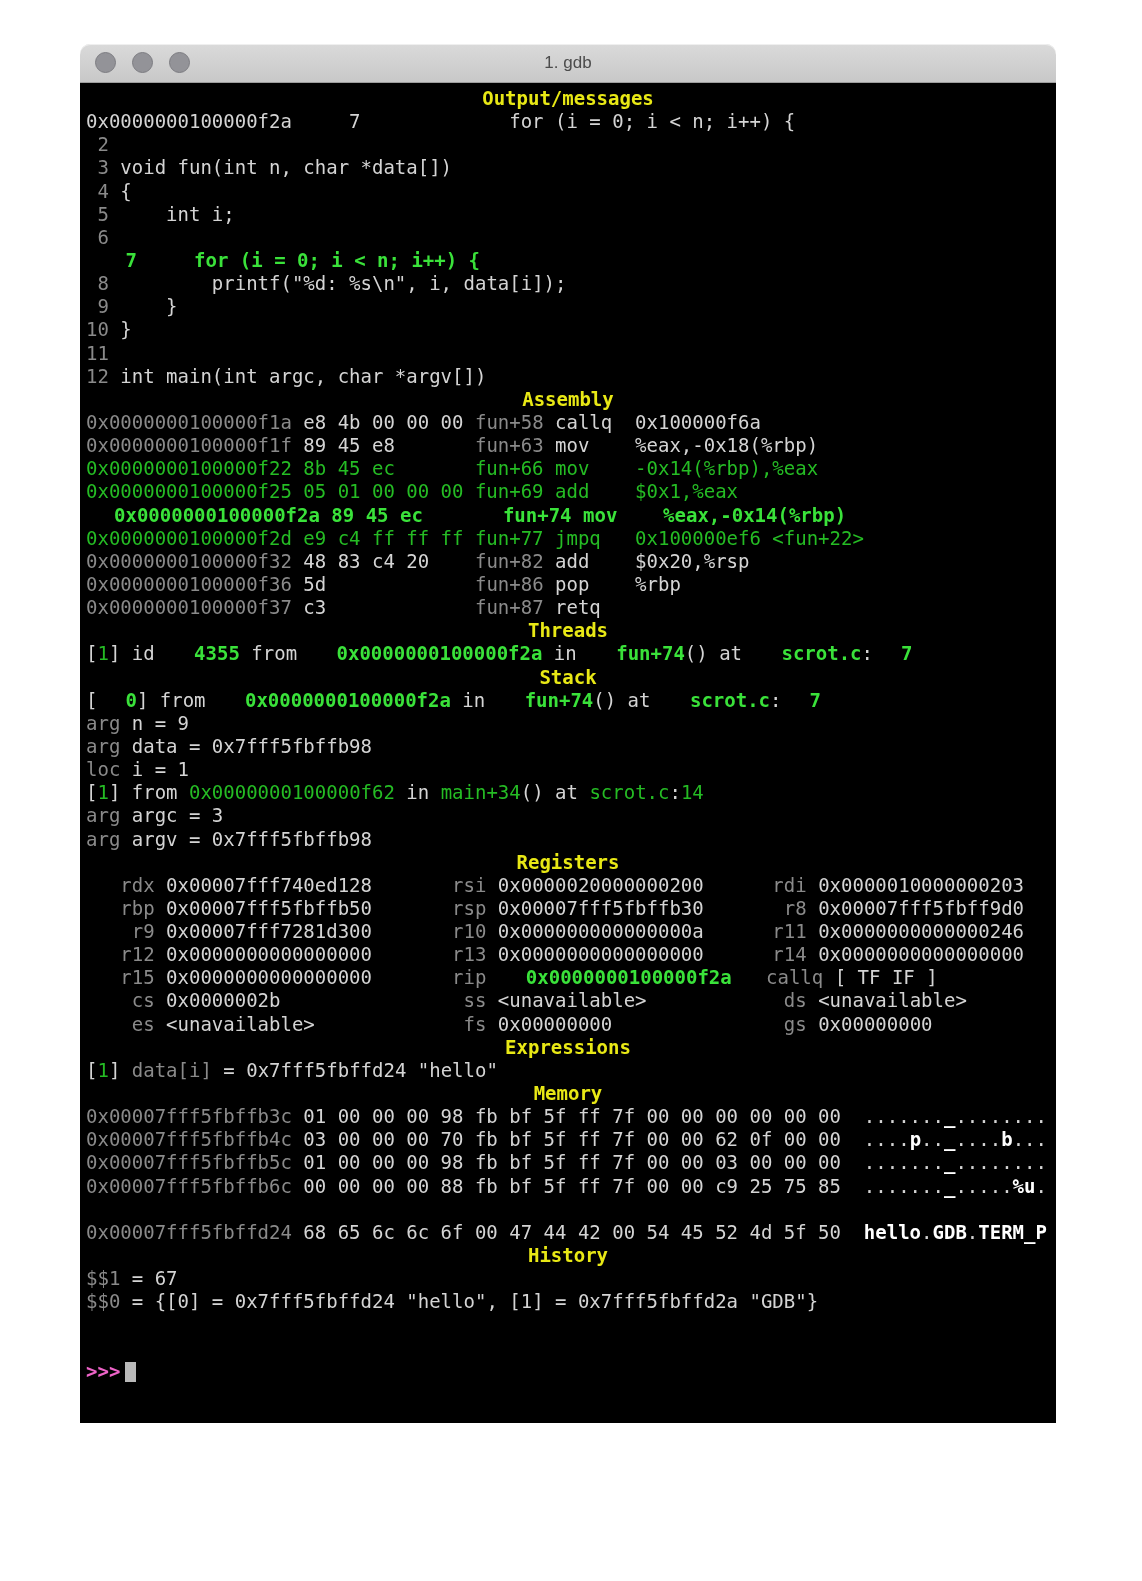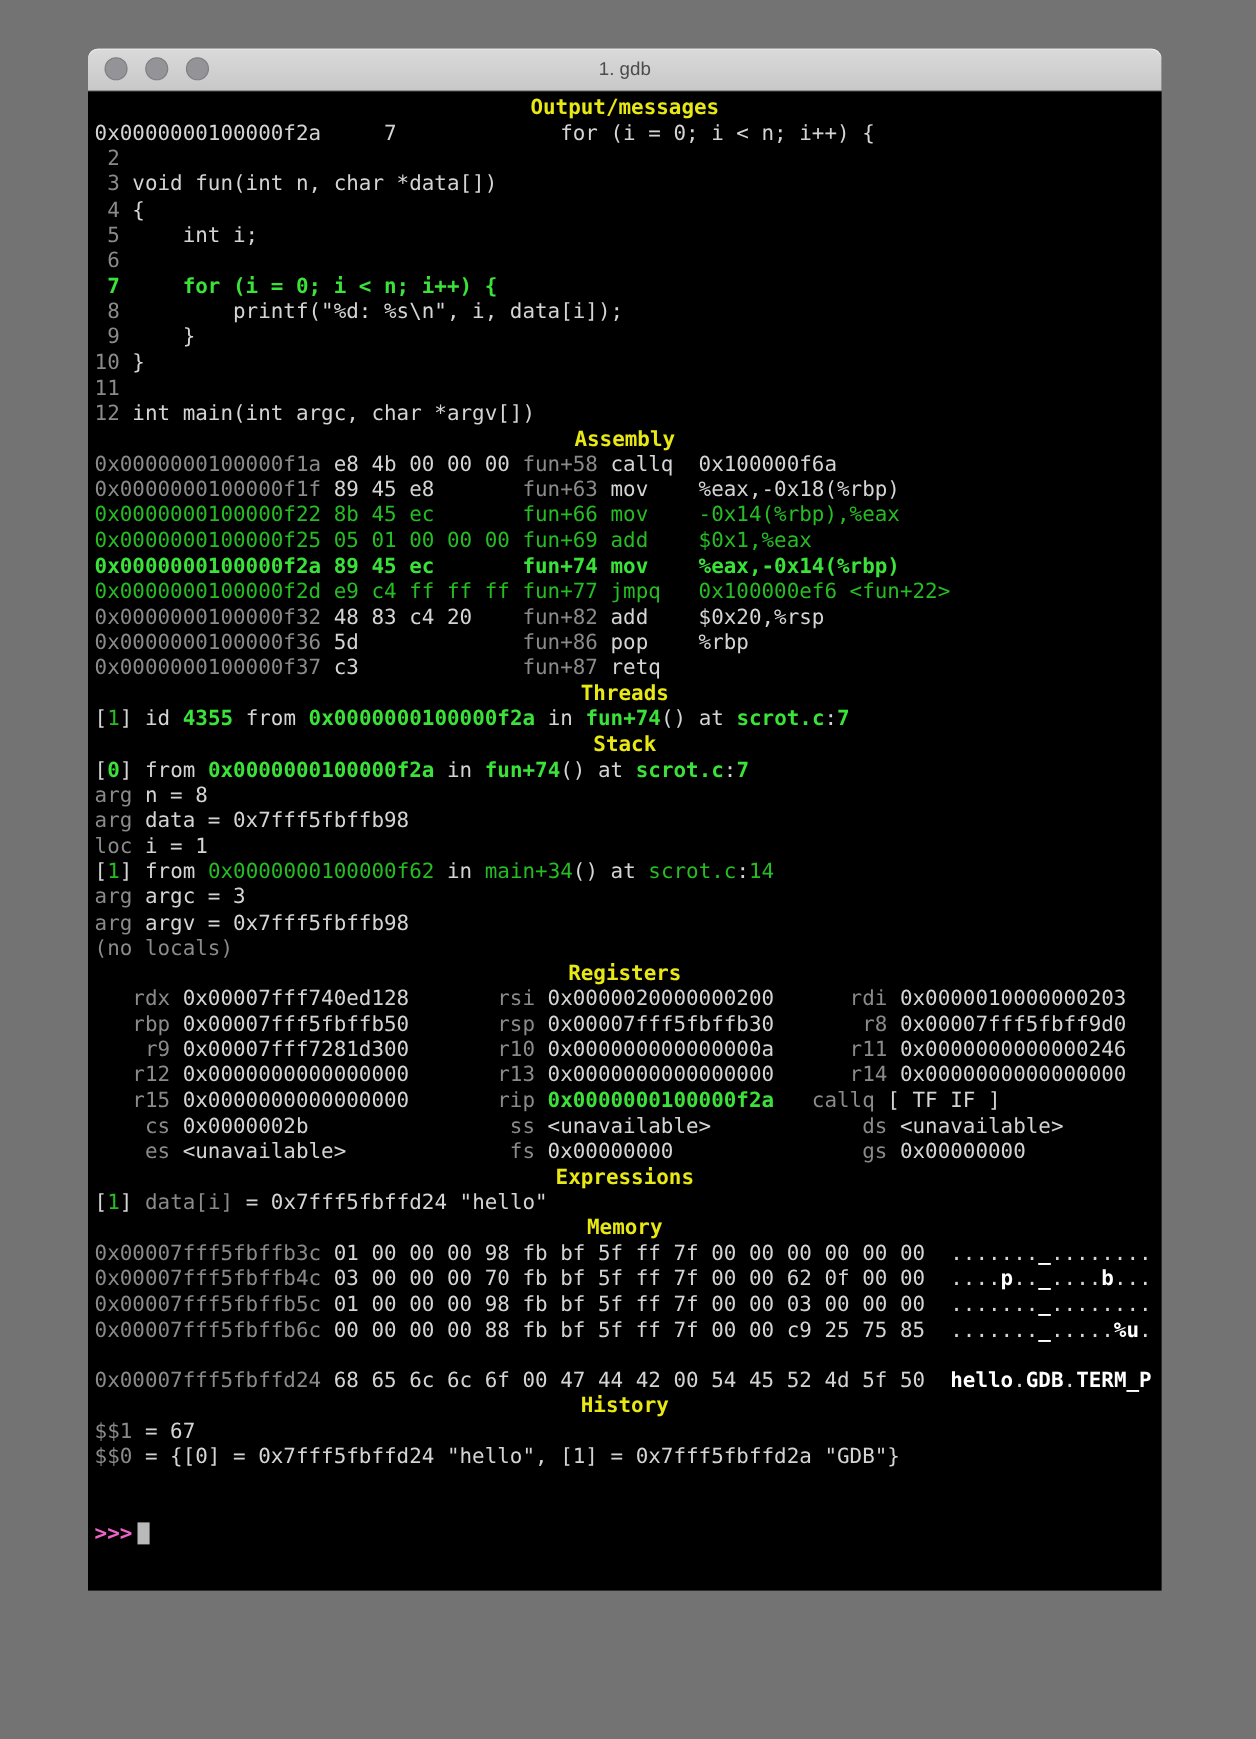--- a/index.html
+++ b/index.html
@@ -1,35 +1,35 @@
 <!DOCTYPE html>
 <html><head>
 <meta charset="utf-8">
 <style>
   html,body{margin:0;padding:0;background:#000;}
-  .page{position:relative;width:1142px;height:1581px;background:#737373;overflow:hidden;}
+  .page{position:relative;width:1142px;height:1581px;background:#ffffff;overflow:hidden;}
   .window{position:absolute;left:80px;top:44px;width:976px;}
   .titlebar{position:relative;height:38px;border-radius:10px 10px 0 0;
     background:linear-gradient(#dadada,#c8c8c8);
     border-bottom:1px solid #9e9e9e;
     box-shadow:inset 0 1px 0 #efefef;}
   .title{position:absolute;left:0;right:0;top:0;height:38px;line-height:38px;
     text-align:center;font-family:"Liberation Sans",sans-serif;font-size:17px;color:#4c4c4c;}
   .tl{position:absolute;top:8px;width:21px;height:21px;border-radius:50%;
     background:#939398;border:1px solid #7d7d82;box-sizing:border-box;padding:0;}
   .tl.close{left:15px}.tl.min{left:52px}.tl.zoom{left:89px}
   .screen{background:#000;padding:4px 6px 40px 6px;
     font-family:"DejaVu Sans Mono",monospace;font-size:19px;line-height:23.15px;}
   .row{white-space:pre;height:23.15px;}
   .row.header,.row.rule{display:flex;align-items:center;flex-direction:column;}
   .s-w{color:#d4d4d4;}
   .s-b{color:#ffffff;font-weight:bold;}
   .s-d{color:#8a8a8a;}
   .s-g{color:#25bc24;}
-  .s-G{color:#3ae23a;font-weight:bold;}
+  .s-G{color:#3ae23a;font-weight:bold;margin-left:28px;}
   .hlabel{color:#e8e815;font-weight:bold;margin:0 11px;}
   .hl{height:2px;background:repeating-linear-gradient(90deg,#14b5b0 0,#14b5b0 9.6px,#063a38 9.6px,#063a38 11.4px);}
   .hl.short{width:23px;}
   .hl.fill{flex:1;}
   .rule-line{height:2px;flex:1;}
   .rule-line.gray{background:#9c9c9c;}
   .rule-line.cyan{background:repeating-linear-gradient(90deg,#14b5b0 0,#14b5b0 9.6px,#063a38 9.6px,#063a38 11.4px);}
   .prompt-sym{color:#ee63c8;font-weight:bold;}
   .cursor{display:inline-block;width:11px;height:20px;background:#b9b9b9;margin-left:5px;vertical-align:-4px;}
 </style>
@@ -65,27 +65,26 @@
         <div class="row text"><span class="s-g">0x0000000100000f25 05 01 00 00 00 fun+69 add    $0x1,%eax</span></div>
         <div class="row text"><span class="s-G">0x0000000100000f2a 89 45 ec       fun+74 mov    %eax,-0x14(%rbp)</span></div>
         <div class="row text"><span class="s-g">0x0000000100000f2d e9 c4 ff ff ff fun+77 jmpq   0x100000ef6 &lt;fun+22&gt;</span></div>
         <div class="row text"><span class="s-d">0x0000000100000f32</span><span class="s-w"> 48 83 c4 20    </span><span class="s-d">fun+82</span><span class="s-w"> add    $0x20,%rsp</span></div>
         <div class="row text"><span class="s-d">0x0000000100000f36</span><span class="s-w"> 5d             </span><span class="s-d">fun+86</span><span class="s-w"> pop    %rbp</span></div>
         <div class="row text"><span class="s-d">0x0000000100000f37</span><span class="s-w"> c3             </span><span class="s-d">fun+87</span><span class="s-w"> retq</span></div>
         <div class="row header"><span class="hl short"></span><span class="hlabel">Threads</span><span class="hl fill"></span></div>
         <div class="row text"><span class="s-w">[</span><span class="s-g">1</span><span class="s-w">] id </span><span class="s-G">4355</span><span class="s-w"> from </span><span class="s-G">0x0000000100000f2a</span><span class="s-w"> in </span><span class="s-G">fun+74</span><span class="s-w">() at </span><span class="s-G">scrot.c</span><span class="s-w">:</span><span class="s-G">7</span></div>
         <div class="row header"><span class="hl short"></span><span class="hlabel">Stack</span><span class="hl fill"></span></div>
         <div class="row text"><span class="s-w">[</span><span class="s-G">0</span><span class="s-w">] from </span><span class="s-G">0x0000000100000f2a</span><span class="s-w"> in </span><span class="s-G">fun+74</span><span class="s-w">() at </span><span class="s-G">scrot.c</span><span class="s-w">:</span><span class="s-G">7</span></div>
-        <div class="row text"><span class="s-d">arg</span><span class="s-w"> n = 8</span></div>
+        <div class="row text"><span class="s-d">arg</span><span class="s-w"> n = 9</span></div>
         <div class="row text"><span class="s-d">arg</span><span class="s-w"> data = 0x7fff5fbffb98</span></div>
         <div class="row text"><span class="s-d">loc</span><span class="s-w"> i = 1</span></div>
         <div class="row text"><span class="s-w">[</span><span class="s-g">1</span><span class="s-w">] from </span><span class="s-g">0x0000000100000f62</span><span class="s-w"> in </span><span class="s-g">main+34</span><span class="s-w">() at </span><span class="s-g">scrot.c</span><span class="s-w">:</span><span class="s-g">14</span></div>
         <div class="row text"><span class="s-d">arg</span><span class="s-w"> argc = 3</span></div>
         <div class="row text"><span class="s-d">arg</span><span class="s-w"> argv = 0x7fff5fbffb98</span></div>
-        <div class="row text"><span class="s-d">(no locals)</span></div>
         <div class="row header"><span class="hl short"></span><span class="hlabel">Registers</span><span class="hl fill"></span></div>
         <div class="row text"><span class="s-d">   rdx </span><span class="s-w">0x00007fff740ed128</span><span class="s-d">       rsi </span><span class="s-w">0x0000020000000200</span><span class="s-d">      rdi </span><span class="s-w">0x0000010000000203</span></div>
         <div class="row text"><span class="s-d">   rbp </span><span class="s-w">0x00007fff5fbffb50</span><span class="s-d">       rsp </span><span class="s-w">0x00007fff5fbffb30</span><span class="s-d">       r8 </span><span class="s-w">0x00007fff5fbff9d0</span></div>
         <div class="row text"><span class="s-d">    r9 </span><span class="s-w">0x00007fff7281d300</span><span class="s-d">       r10 </span><span class="s-w">0x000000000000000a</span><span class="s-d">      r11 </span><span class="s-w">0x0000000000000246</span></div>
         <div class="row text"><span class="s-d">   r12 </span><span class="s-w">0x0000000000000000</span><span class="s-d">       r13 </span><span class="s-w">0x0000000000000000</span><span class="s-d">      r14 </span><span class="s-w">0x0000000000000000</span></div>
         <div class="row text"><span class="s-d">   r15 </span><span class="s-w">0x0000000000000000</span><span class="s-d">       rip </span><span class="s-G">0x0000000100000f2a</span><span class="s-d">   callq </span><span class="s-w">[ TF IF ]</span></div>
         <div class="row text"><span class="s-d">    cs </span><span class="s-w">0x0000002b</span><span class="s-d">                ss </span><span class="s-w">&lt;unavailable&gt;</span><span class="s-d">            ds </span><span class="s-w">&lt;unavailable&gt;</span></div>
         <div class="row text"><span class="s-d">    es </span><span class="s-w">&lt;unavailable&gt;</span><span class="s-d">             fs </span><span class="s-w">0x00000000</span><span class="s-d">               gs </span><span class="s-w">0x00000000</span></div>
         <div class="row header"><span class="hl short"></span><span class="hlabel">Expressions</span><span class="hl fill"></span></div>
         <div class="row text"><span class="s-w">[</span><span class="s-g">1</span><span class="s-w">] </span><span class="s-d">data[i]</span><span class="s-w"> = 0x7fff5fbffd24 "hello"</span></div>

